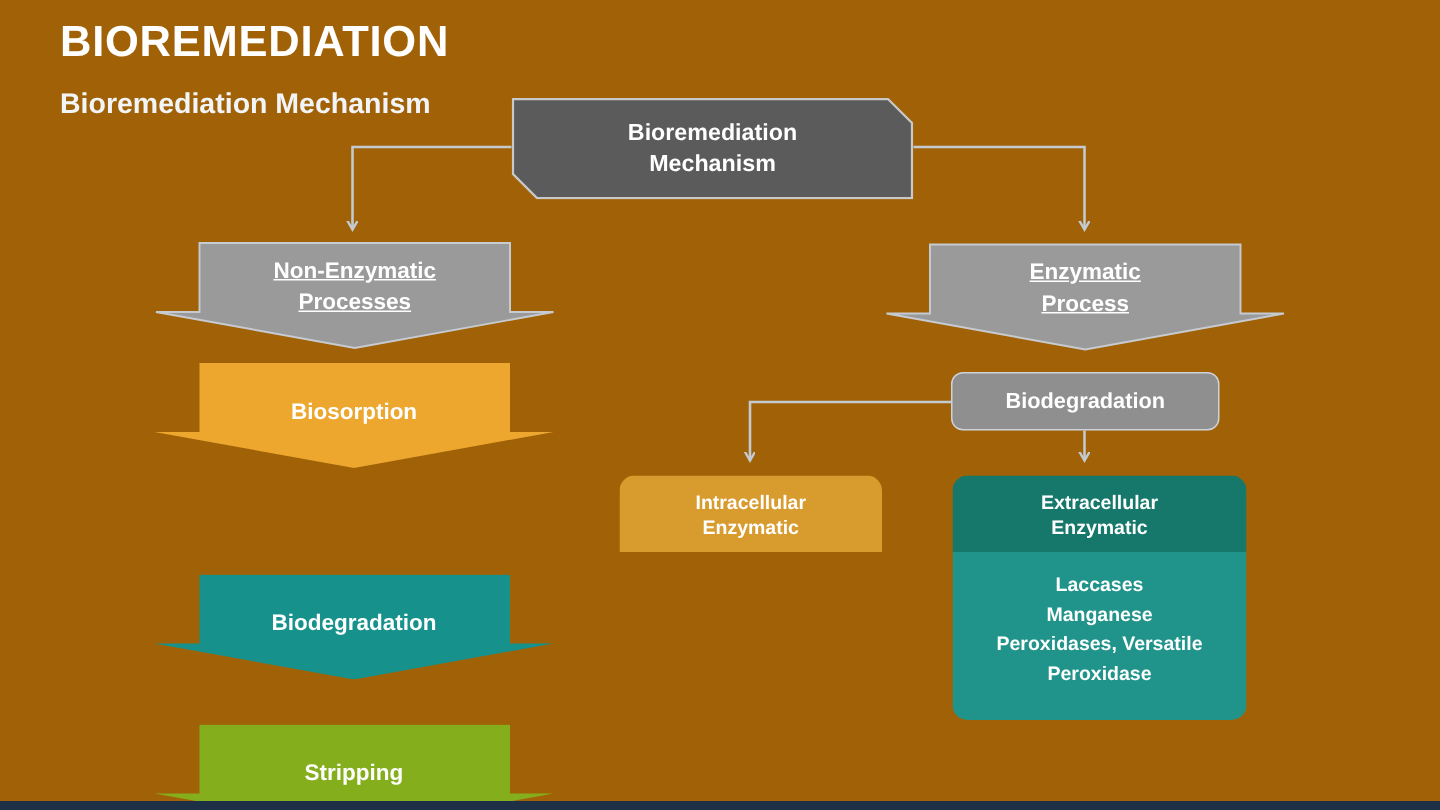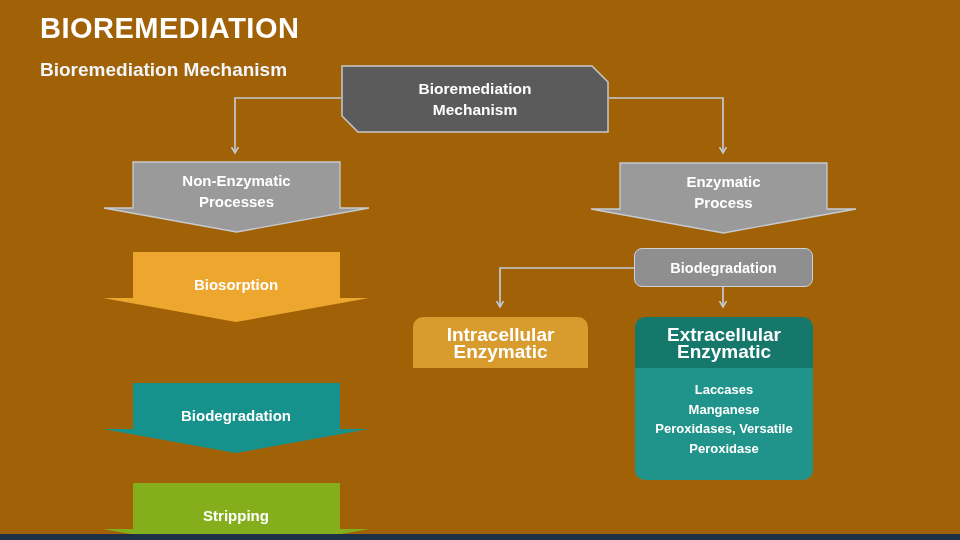--- a/index.html
+++ b/index.html
@@ -28,44 +28,44 @@
   }
 
   
   .root-node{left:341px;top:65px;width:268px;height:68px;}
   .root-node .shape-label{font-size:15.5px;font-weight:700;line-height:21px;}
 
   
   .branch{width:267px;height:72px;}
   .branch-left{left:103px;top:161px;}
   .branch-right{left:590px;top:162px;}
-  .branch .shape-label{font-size:15px;font-weight:700;line-height:21px;padding-bottom:12px;box-sizing:border-box;}
+  .branch .shape-label{font-size:15px;font-weight:700;line-height:21px;padding-bottom:12px;box-sizing:border-box;text-decoration:underline;}
 
   
   .chevron{
     position:absolute;left:103px;width:266px;height:70px;
     clip-path:polygon(30px 0,237px 0,237px 46px,266px 46px,133px 70px,0px 46px,30px 46px);
   }
   .chevron .shape-label{font-size:15px;font-weight:600;padding-bottom:6px;box-sizing:border-box;}
 
   
   .biodeg-node{
     left:634px;top:248px;width:179px;height:39px;
     background:#8F8F8F;border:1px solid #CDd3d9;border-radius:8px;
     display:flex;align-items:center;justify-content:center;
     font-size:14.5px;font-weight:700;box-sizing:border-box;
   }
 
   
   .card{position:absolute;top:317px;height:163px;border-radius:10px;overflow:hidden;}
   .card-1{left:413px;width:175px;}
-  .card-2{left:635px;width:178px;}
+  .card-2{left:635px;width:196px;}
   .card-header{
     height:51px;display:flex;align-items:center;justify-content:center;text-align:center;
-    font-size:19px;font-weight:700;line-height:17px;white-space:pre-line;
+    font-size:13px;font-weight:700;line-height:17px;white-space:pre-line;
   }
   .card-body{
     height:112px;display:flex;align-items:flex-start;justify-content:center;text-align:center;
     font-size:13px;font-weight:600;line-height:19.5px;white-space:pre-line;padding-top:12px;box-sizing:border-box;
   }
 
   .connectors{position:absolute;left:0;top:0;pointer-events:none;}
 </style>
 </head>
 <body>
@@ -104,21 +104,21 @@
   </div>
 
   <div class="abs branch branch-right">
     <svg width="267" height="72">
       <polygon points="30,1 237,1 237,47 266,47 133.5,71 1,47 30,47" stroke="#C6CBD1" stroke-width="1.3" style="fill: rgb(154, 154, 154);"></polygon>
     </svg>
     <div class="shape-label">Enzymatic
 Process</div>
   </div>
 
-  <div class="chevron" style="top: 252px; background-color: rgb(237, 167, 47);">
+  <div class="chevron" style="top: 242px; background-color: rgb(237, 167, 47);">
     <div class="shape-label">Biosorption</div>
   </div>
   <div class="chevron" style="top: 383px; background-color: rgb(23, 145, 140);">
     <div class="shape-label">Biodegradation</div>
   </div>
   <div class="chevron" style="top: 483px; background-color: rgb(133, 174, 29);">
     <div class="shape-label">Stripping</div>
   </div>
 
   <div class="abs biodeg-node">

